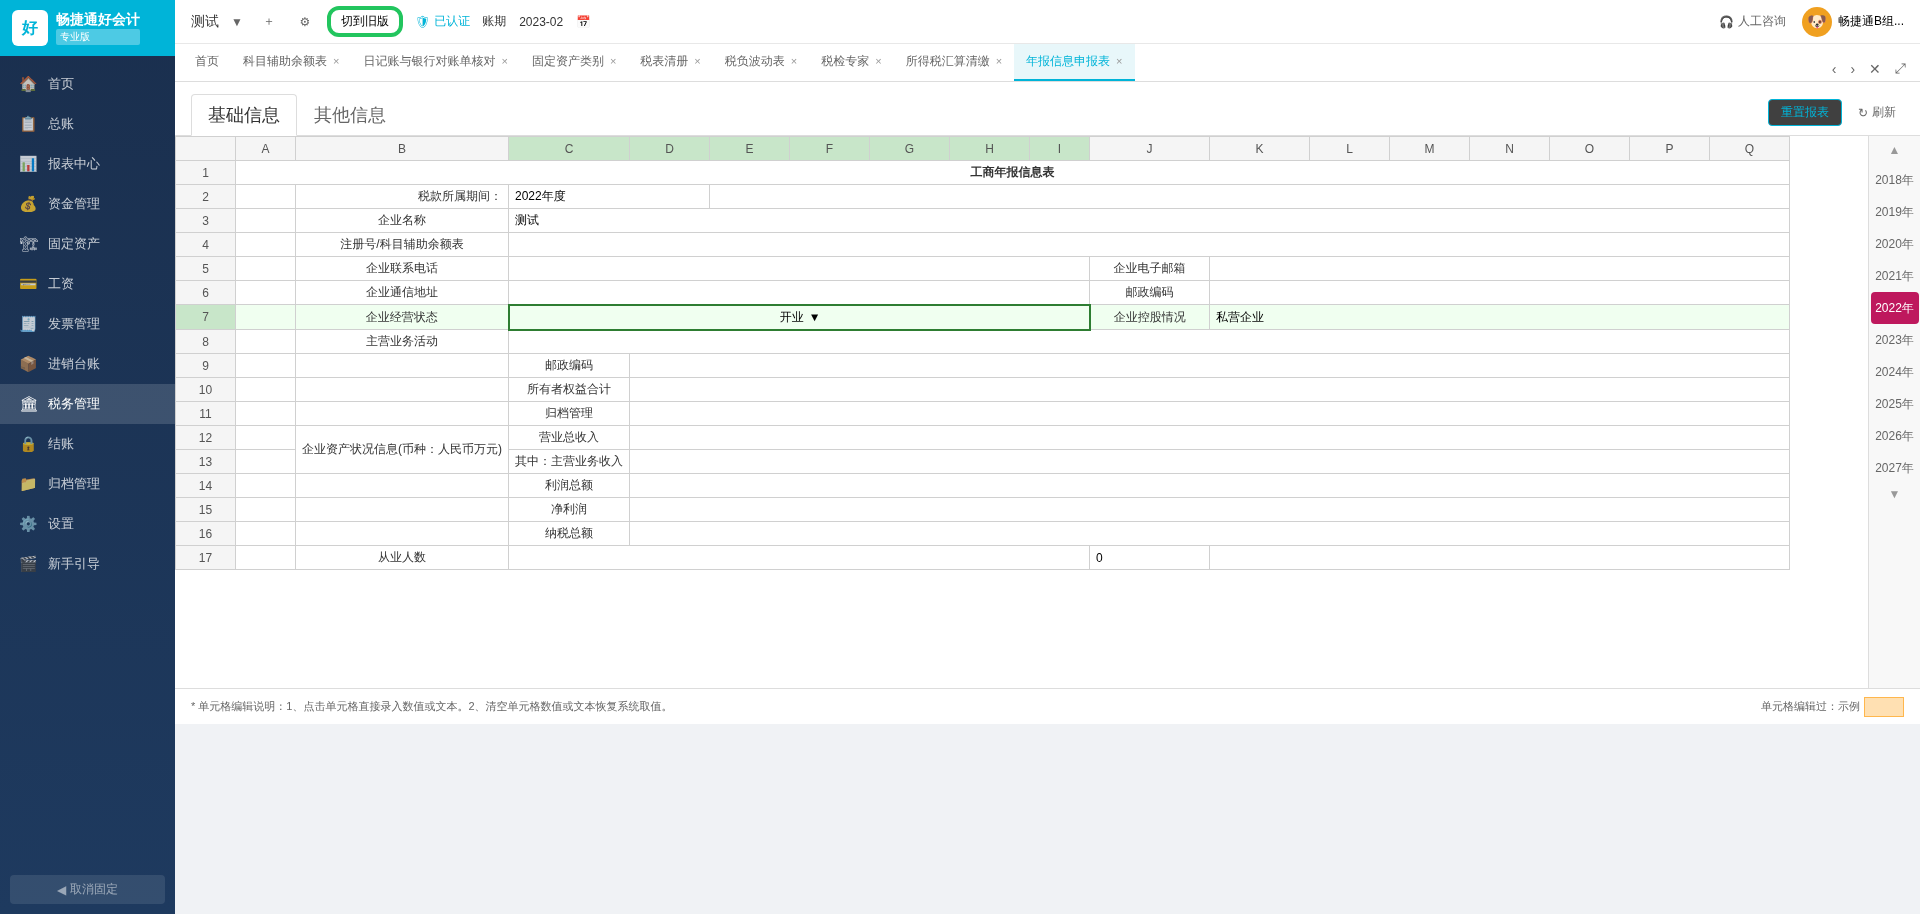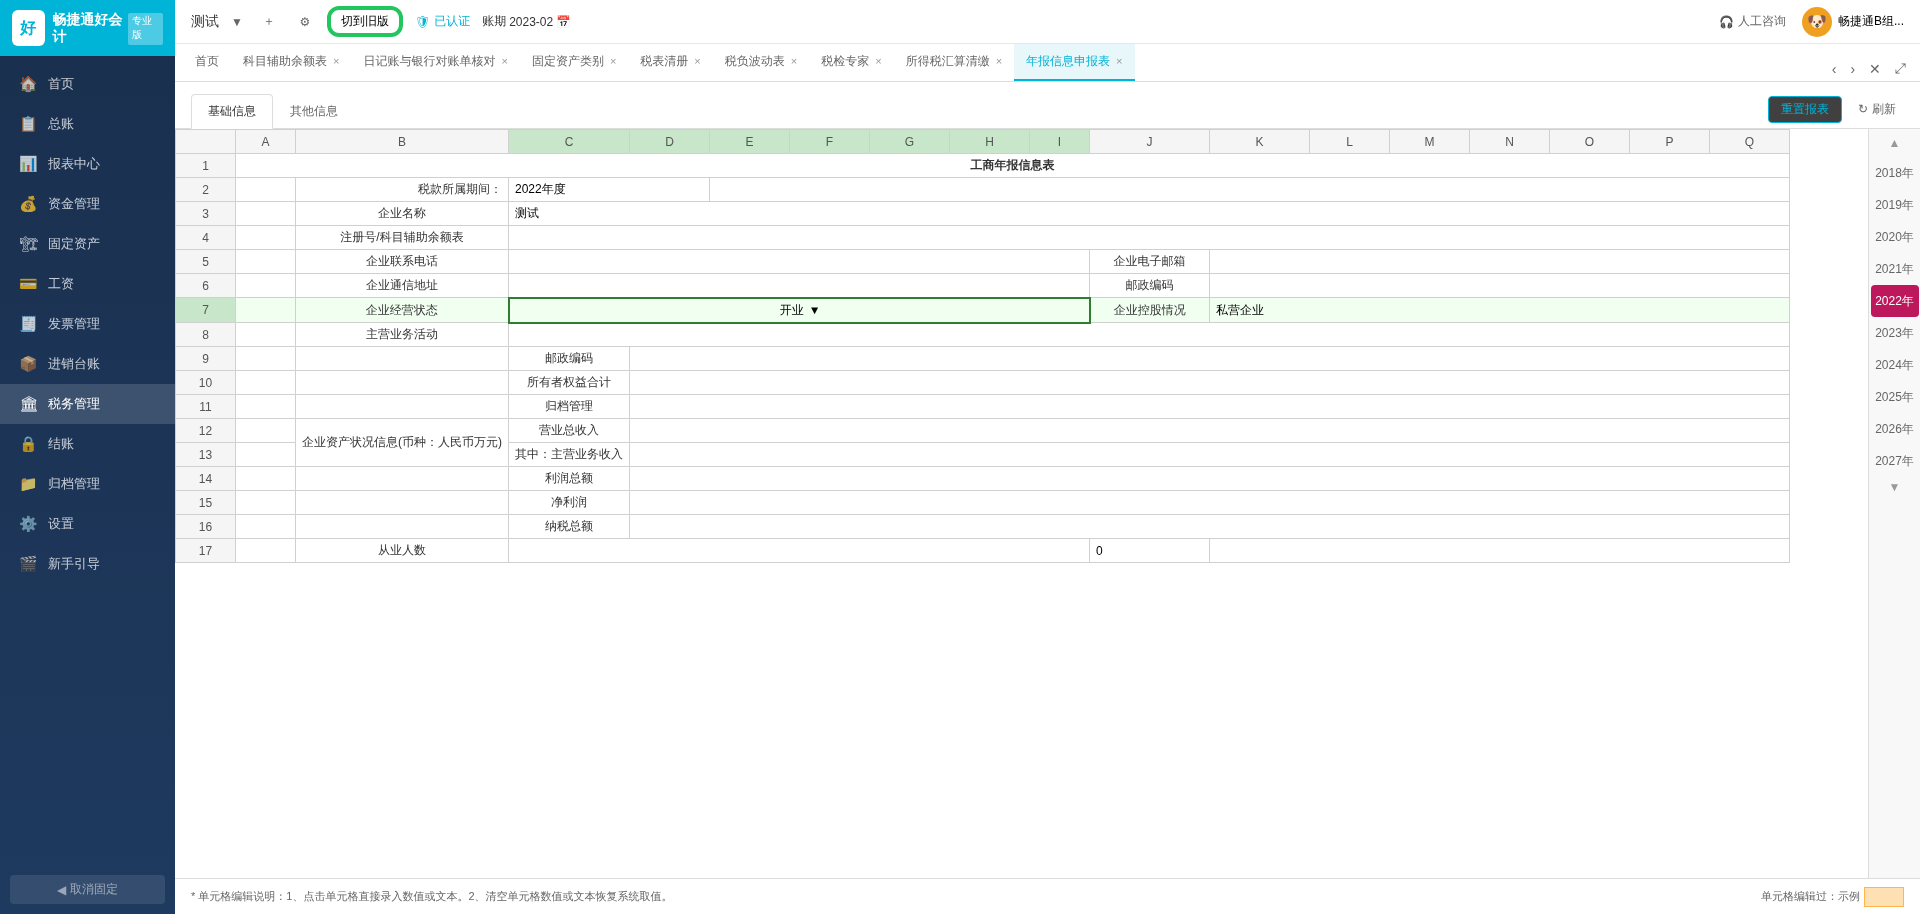--- a/index.html
+++ b/index.html
@@ -9,51 +9,51 @@
     .sidebar {
       position: fixed; left: 0; top: 0; width: 175px; height: 914px;
       background: linear-gradient(180deg, #1a2f4e 0%, #1e3a5f 100%);
       display: flex; flex-direction: column;
     }
     .sidebar-logo {
       background: #00b4d8; padding: 10px 12px; display: flex; align-items: center; gap: 8px; color: white;
     }
     .sidebar-logo-icon { width: 36px; height: 36px; background: white; border-radius: 6px; display: flex; align-items: center; justify-content: center; }
     .sidebar-logo-icon span { color: #00b4d8; font-weight: bold; font-size: 14px; }
-    .sidebar-logo-text { display: flex; flex-direction: row; }
+    .sidebar-logo-text { display: flex; flex-direction: column; }
     .sidebar-logo-title { font-size: 14px; font-weight: bold; line-height: 1.2; }
     .sidebar-logo-sub { font-size: 10px; background: rgba(255,255,255,0.3); padding: 1px 4px; border-radius: 2px; margin-top: 2px; }
     .sidebar-nav { flex: 1; padding: 8px 0; overflow-y: auto; }
     .sidebar-item {
       display: flex; align-items: center; gap: 10px; padding: 11px 20px;
       color: rgba(255,255,255,0.75); cursor: pointer; font-size: 13px;
     }
     .sidebar-item.active { background: rgba(255,255,255,0.15); color: white; }
     .sidebar-item-icon { width: 18px; height: 18px; display: flex; align-items: center; justify-content: center; font-size: 15px; flex-shrink: 0; }
     .sidebar-collapse { padding: 10px; display: flex; align-items: center; justify-content: center; }
     .sidebar-collapse-btn {
       color: rgba(255,255,255,0.5); cursor: pointer; display: flex; align-items: center; gap: 4px; font-size: 12px;
       background: rgba(255,255,255,0.1); padding: 6px 12px; border-radius: 4px; width: 100%; justify-content: center;
     }
 
     
-    .main { margin-left: 175px; display: flex; flex-direction: column; height: 914px; }
+    .main { margin-left: 175px; display: flex; flex-direction: column; height: 724px; }
 
     
     .topbar {
       background: white; height: 44px; display: flex; align-items: center; padding: 0 16px;
       border-bottom: 1px solid #e8e8e8; gap: 12px; flex-shrink: 0;
     }
     .topbar-title { font-size: 14px; color: #333; }
     .topbar-dropdown { display: flex; align-items: center; gap: 4px; cursor: pointer; color: #666; }
     .topbar-actions { display: flex; align-items: center; gap: 8px; }
     .topbar-btn { width: 28px; height: 28px; display: flex; align-items: center; justify-content: center; cursor: pointer; color: #666; border-radius: 4px; }
     .topbar-switch { border: 4px solid #22c55e; padding: 3px 10px; border-radius: 12px; font-size: 12px; cursor: pointer; }
     .topbar-certified { display: flex; align-items: center; gap: 4px; color: #00b4d8; font-size: 12px; }
-    .topbar-period { display: flex; align-items: center; gap: 3px; color: #333; font-size: 12px; }
+    .topbar-period { display: flex; align-items: center; gap: 13px; color: #333; font-size: 12px; }
     .topbar-right { margin-left: auto; display: flex; align-items: center; gap: 16px; }
     .topbar-service { display: flex; align-items: center; gap: 4px; color: #666; cursor: pointer; font-size: 12px; }
     .topbar-user { display: flex; align-items: center; gap: 6px; cursor: pointer; }
     .topbar-avatar { width: 30px; height: 30px; border-radius: 50%; background: #f0a020; display: flex; align-items: center; justify-content: center; overflow: hidden; }
 
     
     .tabbar {
       background: white; height: 38px; display: flex; align-items: flex-end; padding: 0 8px;
       border-bottom: 1px solid #ddd; flex-shrink: 0; overflow: hidden;
     }
@@ -67,21 +67,21 @@
     .tab-nav { display: flex; align-items: center; gap: 2px; margin-left: auto; }
     .tab-nav-btn { padding: 4px 6px; cursor: pointer; color: #666; font-size: 14px; }
 
     
     .content { flex: 1; background: #f5f5f5; overflow: hidden; display: flex; flex-direction: column; }
     .content-inner { flex: 1; background: white; margin: 0; overflow: hidden; display: flex; flex-direction: column; }
 
     
     .subtab-bar { padding: 12px 16px 0; display: flex; gap: 0; border-bottom: 1px solid #ddd; }
     .subtab {
-      padding: 8px 16px; font-size: 12px; cursor: pointer; color: #666;
+      padding: 8px 16px; font-size: 18px; cursor: pointer; color: #666;
       border: 1px solid transparent; border-bottom: none; border-radius: 4px 4px 0 0;
     }
     .subtab.active { background: white; border-color: #ddd; color: #333; border-bottom: 1px solid white; margin-bottom: -1px; }
     .subtab-actions { margin-left: auto; display: flex; gap: 8px; align-items: center; padding-bottom: 4px; }
     .btn-reset { border: 1px solid #00b4d8; color: #00b4d8; padding: 4px 12px; border-radius: 4px; cursor: pointer; font-size: 12px; background: #404040; }
     .btn-refresh { display: flex; align-items: center; gap: 4px; color: #666; cursor: pointer; font-size: 12px; padding: 4px 8px; }
 
     
     .sheet-container { flex: 1; overflow: hidden; display: flex; position: relative; }
 

